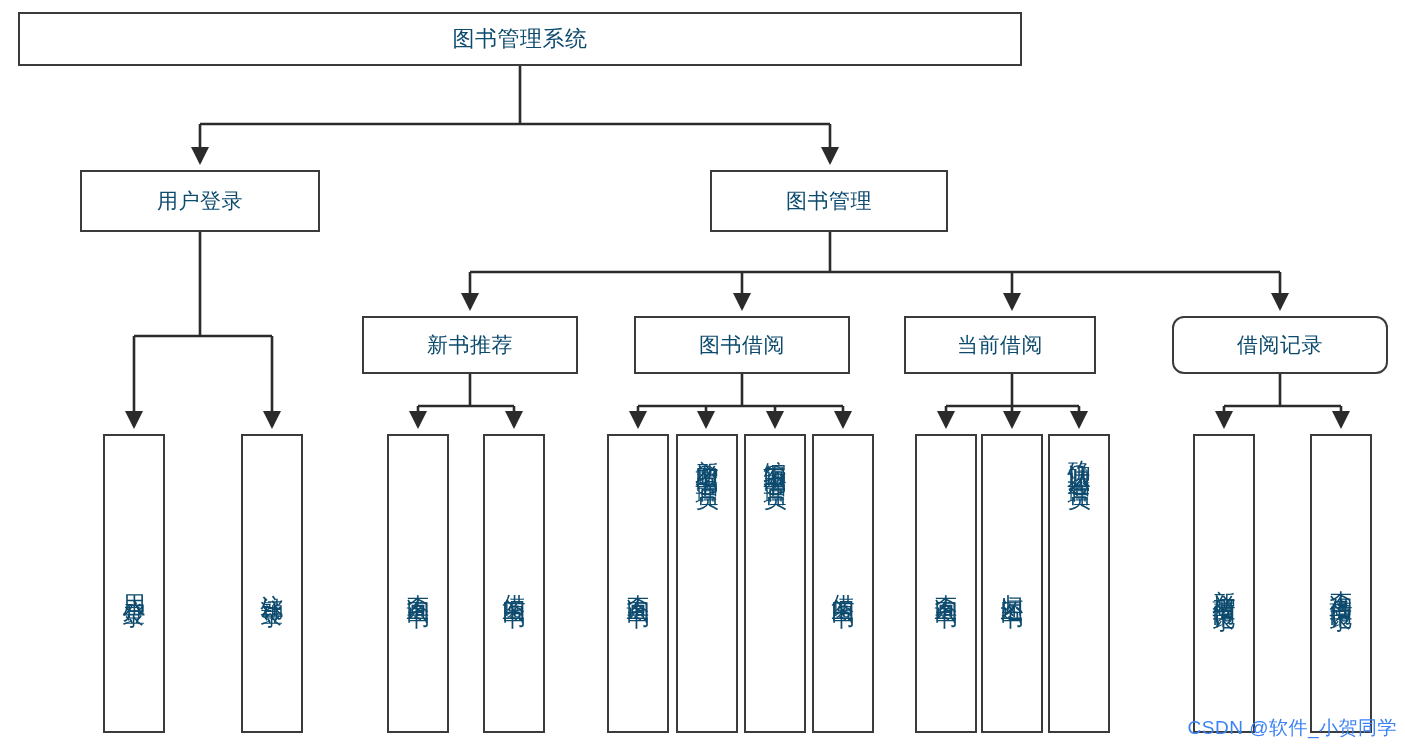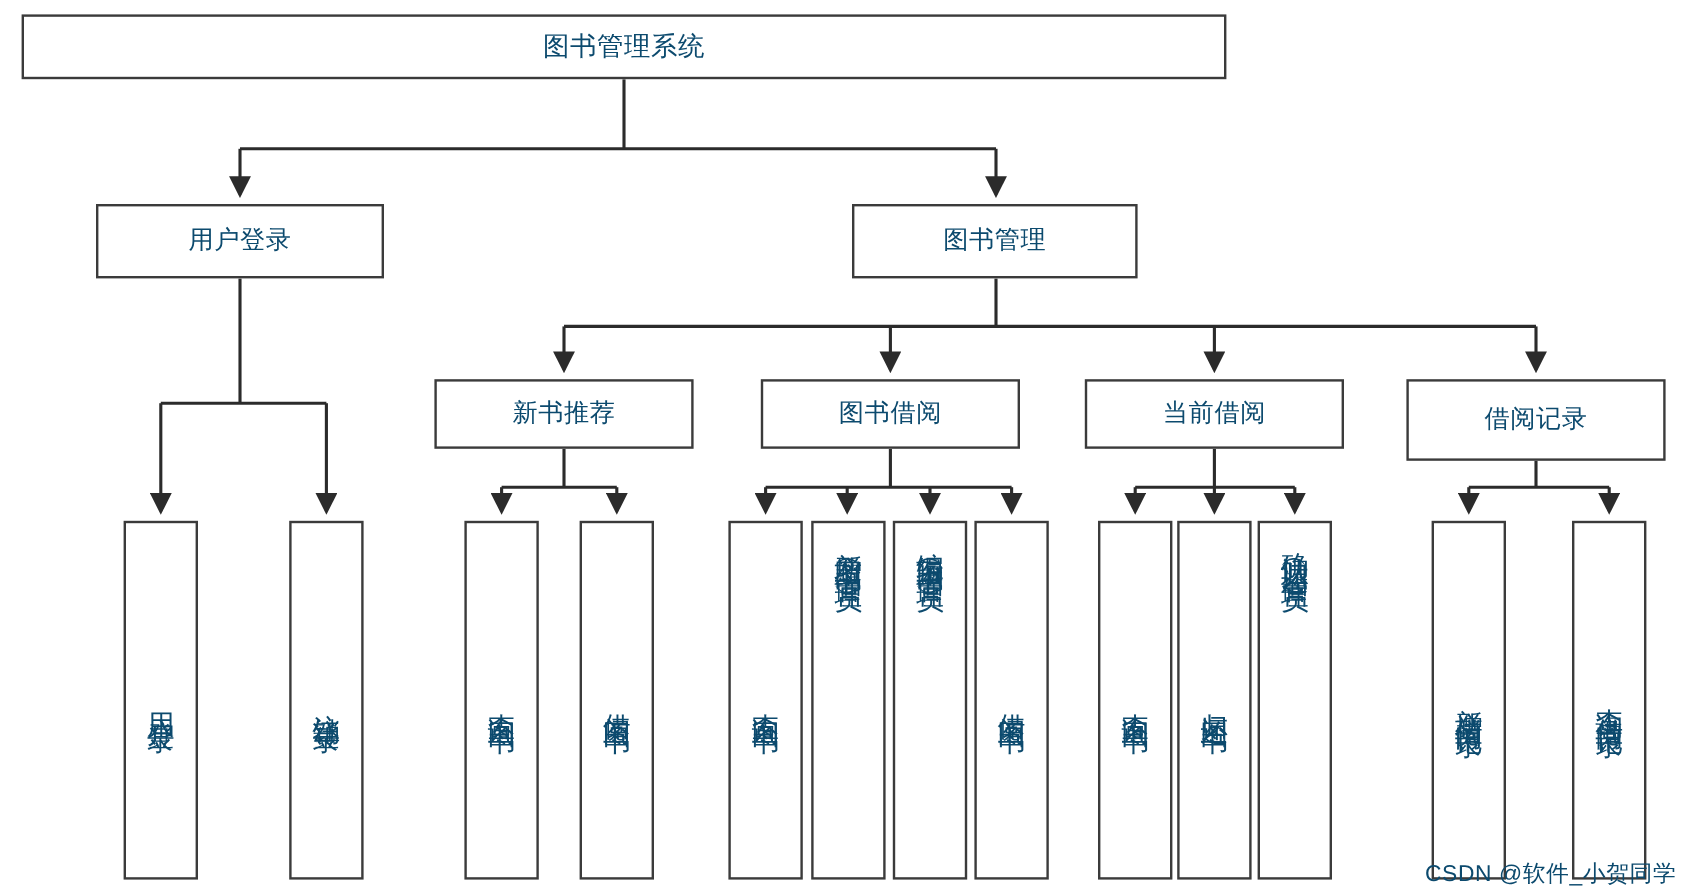--- a/index.html
+++ b/index.html
@@ -59,21 +59,21 @@
   }
   .node.leaf.centered {
     align-items: center;
     padding-top: 0;
   }
   .watermark {
     position: absolute;
     right: 8px;
     bottom: 6px;
     font-size: 19px;
-    color: #0c4a6e;
+    color: #3b82f6;
     letter-spacing: 0.5px;
     white-space: nowrap;
     user-select: none;
   }
 </style>
 </head>
 <body>
 
 <div id="canvas">
 
@@ -137,24 +137,24 @@
   <div class="node" style="left:362px; top:316px; width:216px; height:58px;">
     <span class="lbl">新书推荐</span>
   </div>
 
   <div class="node" style="left:710px; top:170px; width:238px; height:62px;">
     <span class="lbl">图书管理</span>
   </div>
   <div class="node" style="left:634px; top:316px; width:216px; height:58px;text-align:center;">
     <span class="lbl">图书借阅</span>
   </div>
-  <div class="node" style="left:904px; top:316px; width:216px; height:58px;">
+  <div class="node" style="left:904px; top:316px; width:192px; height:58px;">
     <span class="lbl">当前借阅</span>
   </div>
-  <div class="node" style="left:1172px; top:316px; width:216px; height:68px;">
+  <div class="node" style="left:1172px; top:316px; width:216px; height:58px;border-radius:12px;">
     <span class="lbl">借阅记录</span>
   </div>
 
   <div class="node leaf centered" style="left:103px; top:434px; width:62px; height:299px;">
     <span class="lbl">用户登录</span>
   </div>
   <div class="node leaf centered" style="left:241px; top:434px; width:62px; height:299px;">
     <span class="lbl">注销登录</span>
   </div>
 

